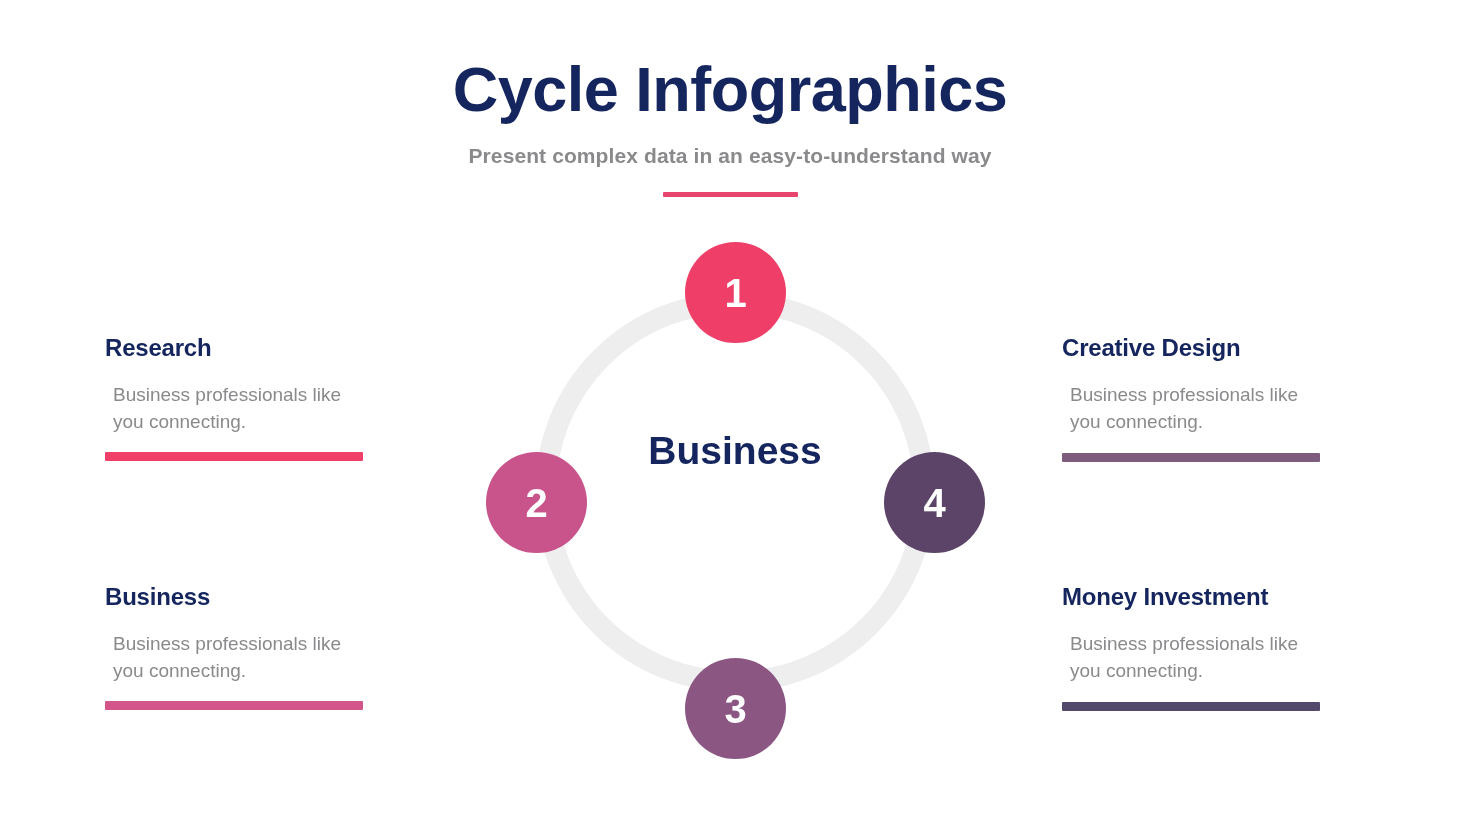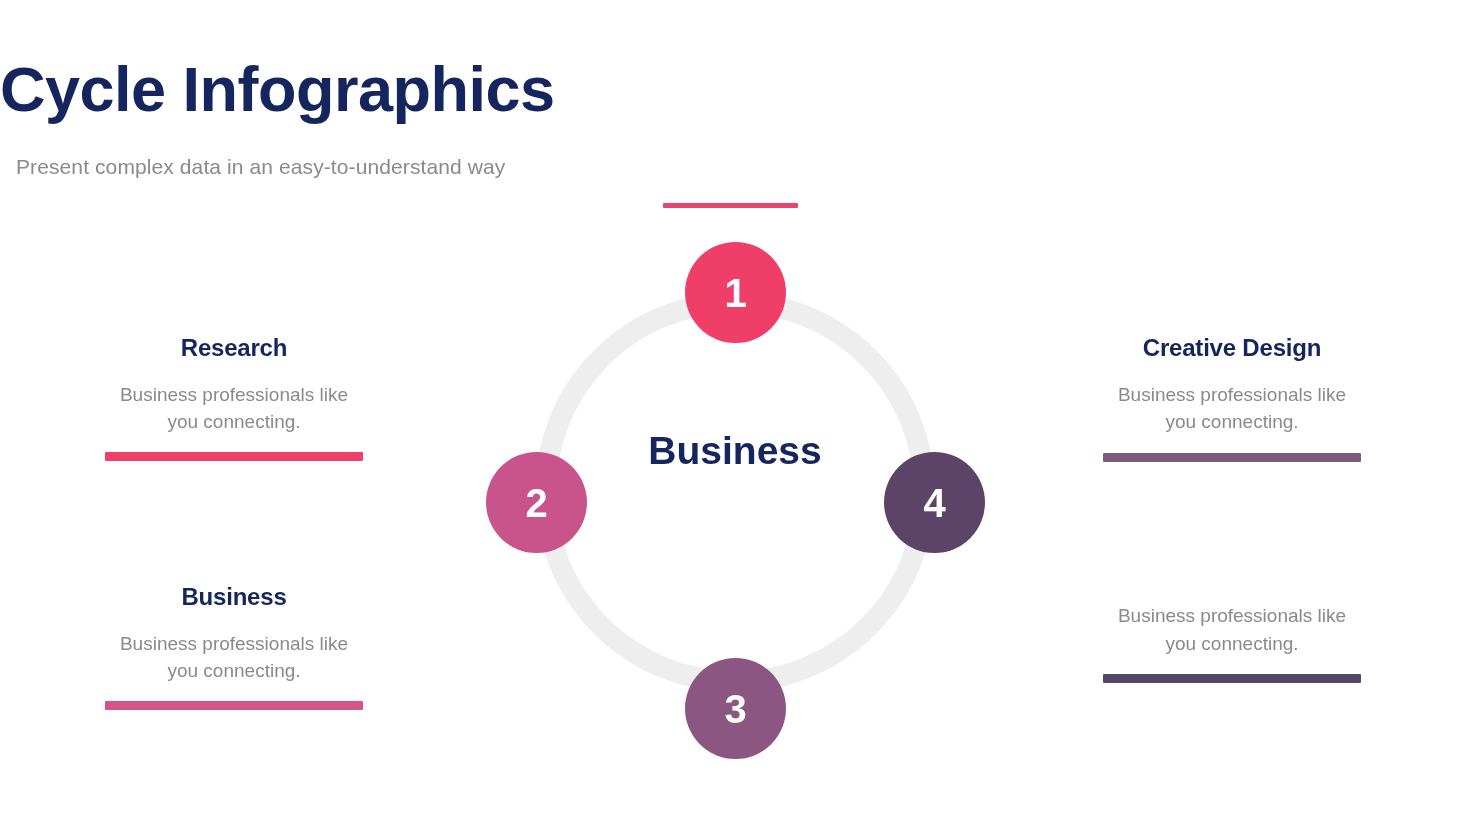--- a/index.html
+++ b/index.html
@@ -14,36 +14,36 @@
     overflow: hidden;
     position: relative;
   }
 
   
   #header {
     position: absolute;
     left: 0;
     top: 0;
     width: 1460px;
-    text-align: left;
+    text-align: center;
   }
   #page-title {
     margin: 0;
     padding-top: 56px;
     font-size: 63px;
     font-weight: bold;
     letter-spacing: -0.5px;
     color: #15255e;
     line-height: 1.05;
   }
   #page-subtitle {
-    margin: 16px;
+    margin: 5px;
     padding-top: 17px;
     font-size: 21px;
-    font-weight: normal;
+    font-weight: bold;
     color: #8a8a8d;
     letter-spacing: 0.1px;
   }
   #title-divider {
     width: 135px;
     height: 5px;
     background: #e8446e;
     margin: 24px auto 0 auto;
     border-radius: 1px;
   }
@@ -97,22 +97,22 @@
   }
   #cycle-center-label .line {
     display: block;
   }
 
   
   .info-block {
     position: absolute;
     width: 258px;
   }
-  .info-block.left  { left: 105px;  text-align: center;  }
-  .info-block.right { left: 1103px; text-align: center; }
+  .info-block.left  { left: 105px;  text-align: left;  }
+  .info-block.right { left: 1062px; text-align: left; }
 
   #block-research          { top: 334px; }
   #block-business          { top: 583px; }
   #block-creative-design   { top: 334px; }
   #block-money-investment  { top: 583px; }
 
   .info-title {
     margin: 0;
     font-size: 24px;
     font-weight: bold;
@@ -181,15 +181,16 @@
   <div class="info-bar" style="background: rgb(212, 85, 138);"></div>
 </div>
 
 <div class="info-block right" id="block-creative-design">
   <h2 class="info-title">Creative Design</h2>
   <p class="info-desc">Business professionals like you connecting.</p>
   <div class="info-bar" style="background: rgb(125, 92, 126);"></div>
 </div>
 
 <div class="info-block right" id="block-money-investment">
+  <h2 class="info-title">Money Investment</h2>
   <p class="info-desc">Business professionals like you connecting.</p>
   <div class="info-bar" style="background: rgb(83, 74, 107);"></div>
 </div>
 
 </body></html>

